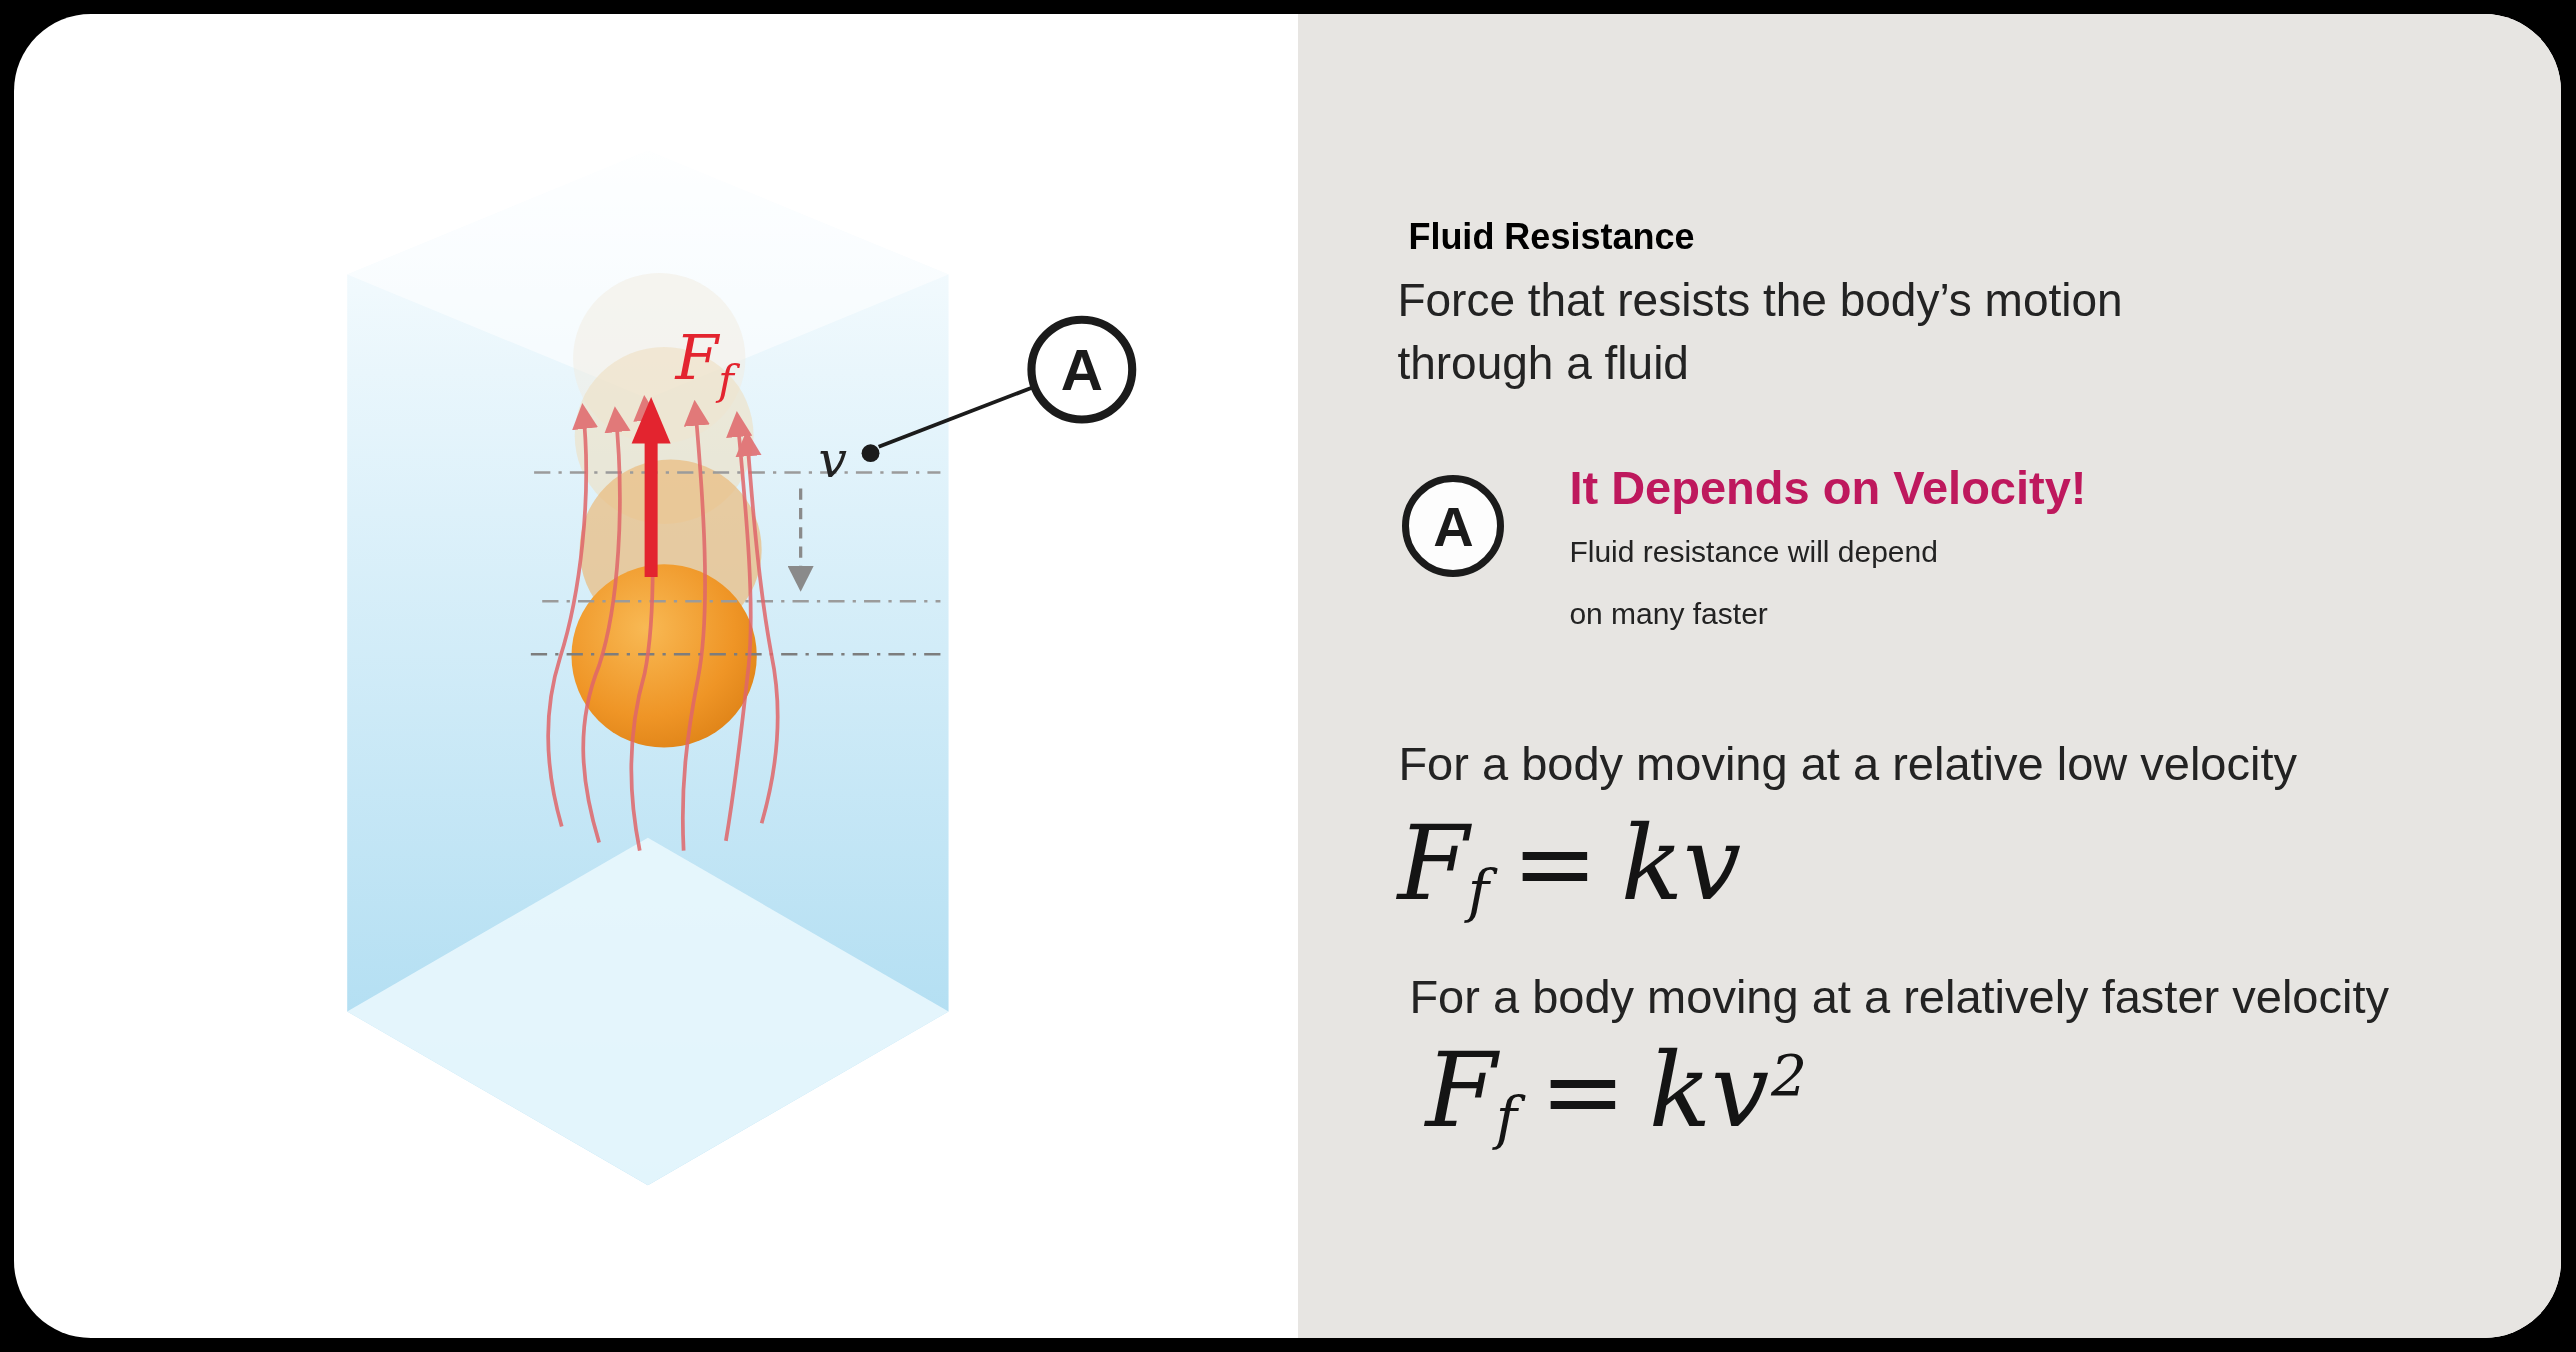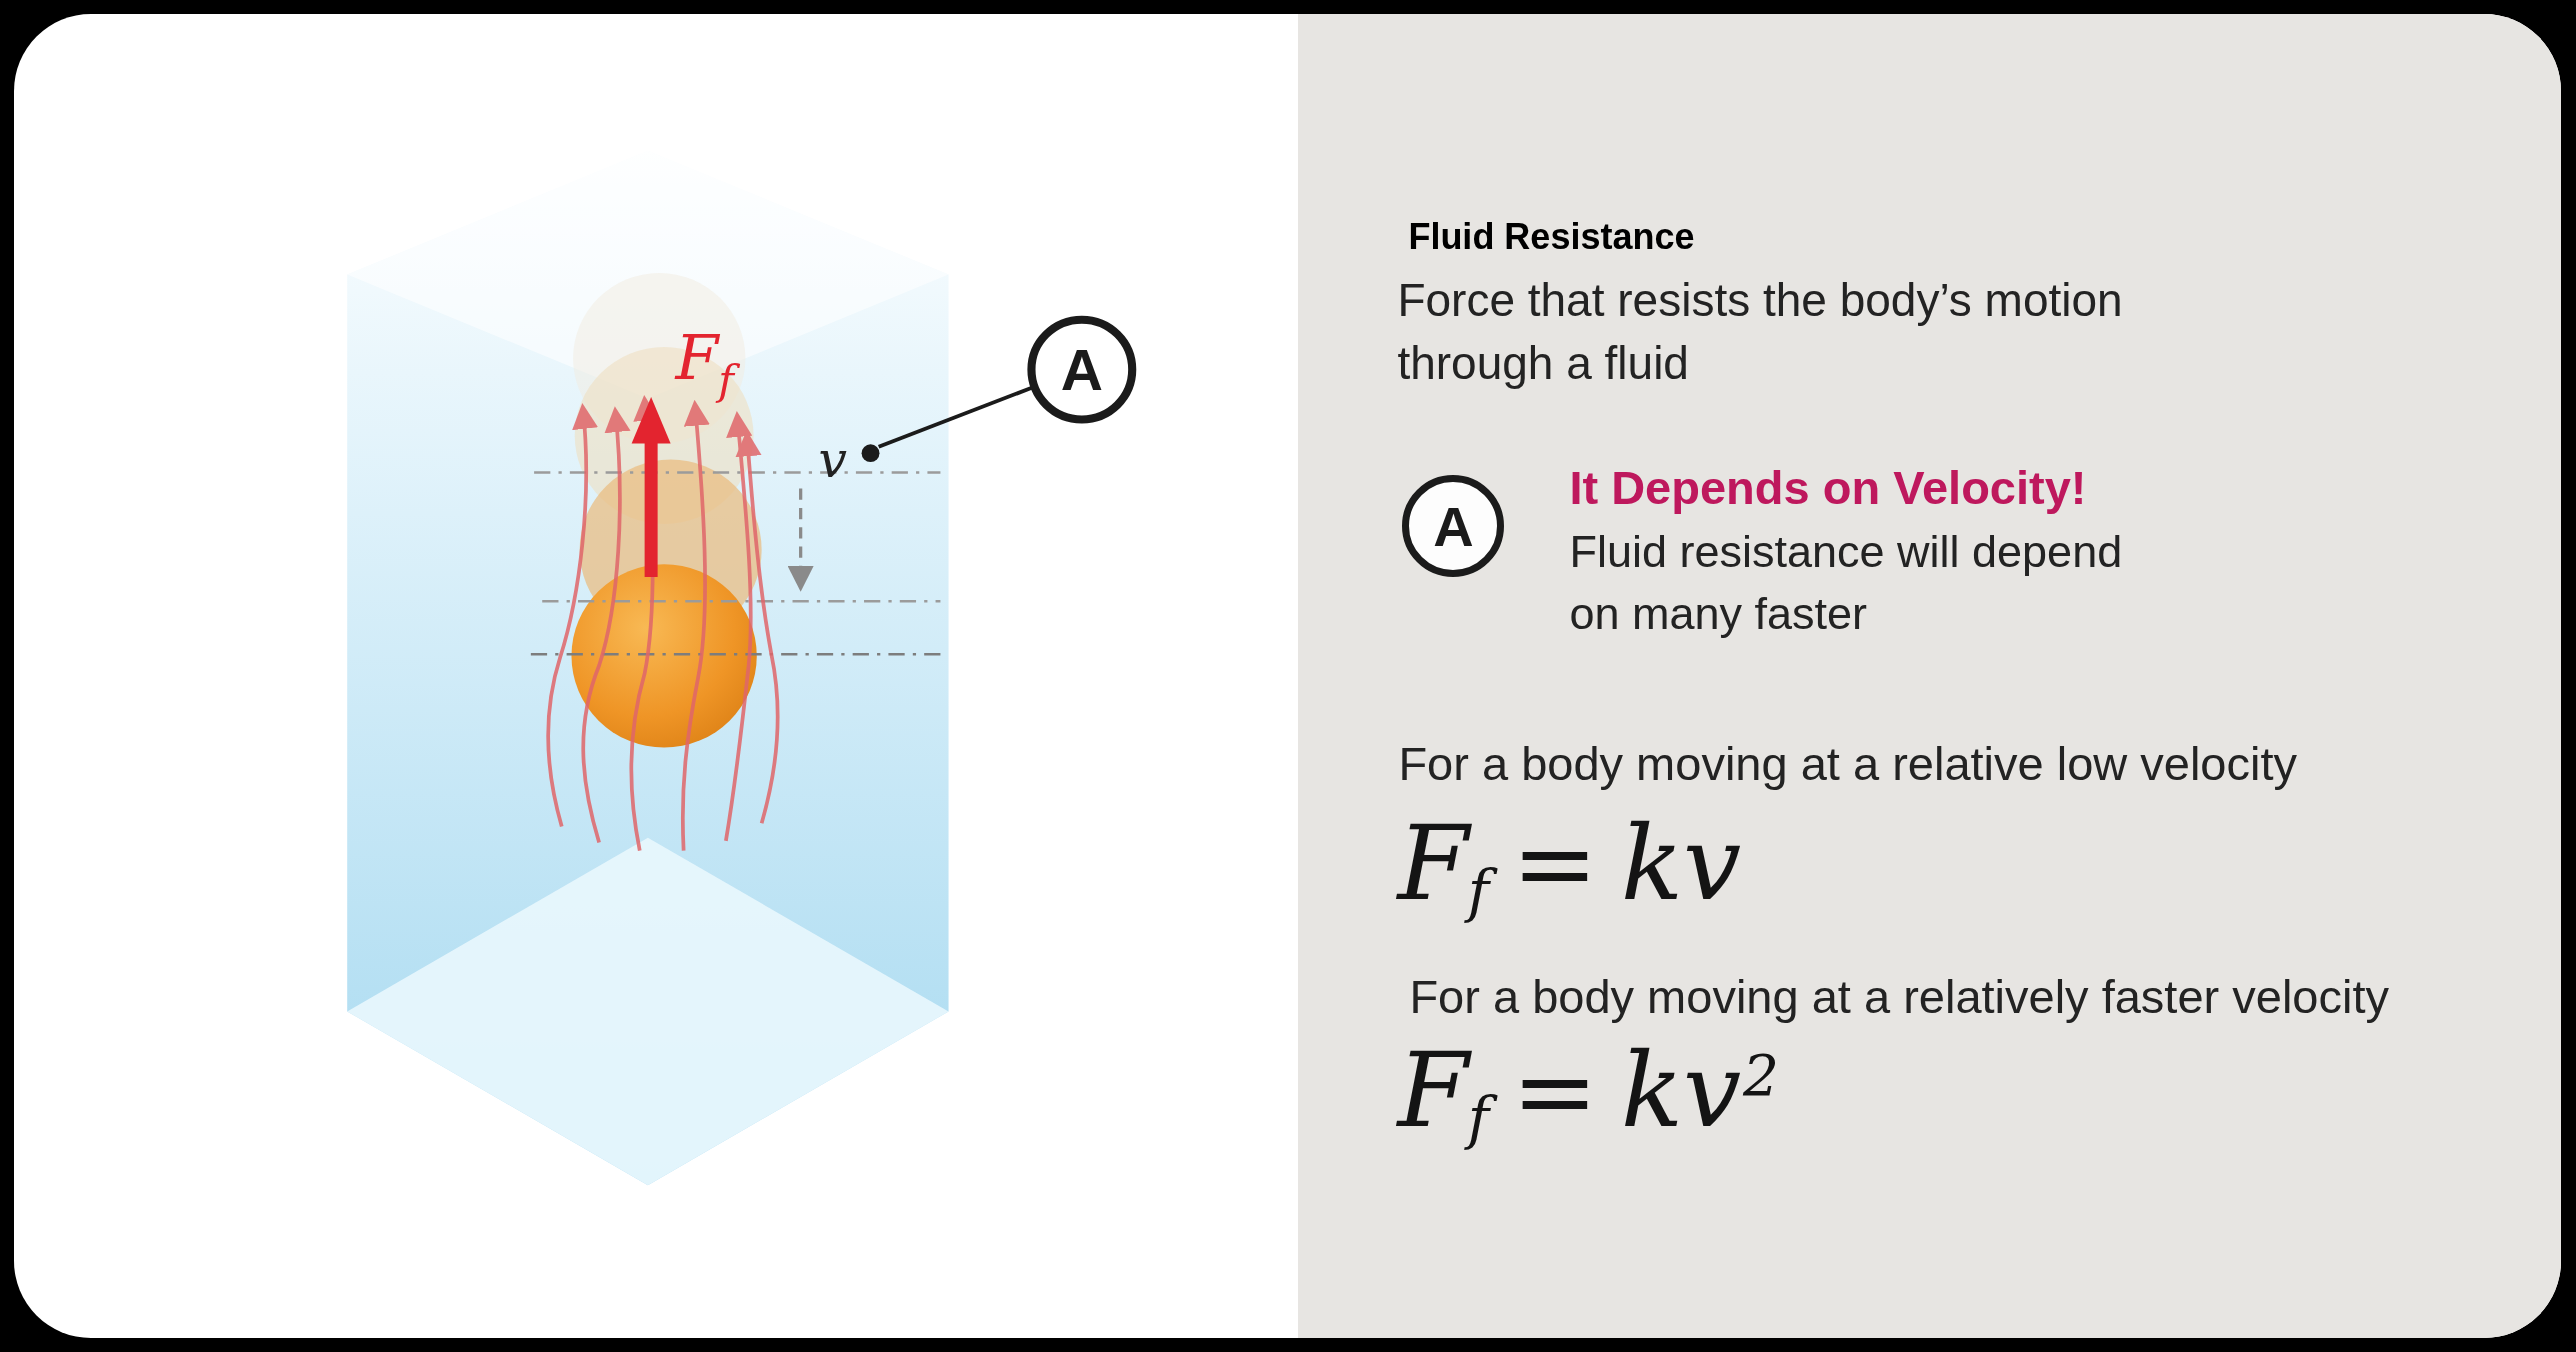--- a/index.html
+++ b/index.html
@@ -33,37 +33,37 @@
     font-size:56px;font-weight:700;color:#1b1b1b;
   }
   .callout-text{
     position:absolute;left:271px;top:441px;color:#232323;
   }
   .callout-title{
     display:block;font-size:47px;font-weight:700;line-height:66px;
     color:#be185d;white-space:nowrap;
   }
   .callout-body{
-    display:block;font-size:45px;font-weight:400;line-height:62px;white-space:nowrap;
+    display:block;font-size:30px;font-weight:400;line-height:62px;white-space:nowrap;
   }
   .caption-low{
     position:absolute;left:99px;top:721px;font-size:47px;color:#232323;
     white-space:nowrap;margin:1px;text-align:center;
   }
   .caption-high{
     position:absolute;left:99px;top:943px;font-size:47px;color:#232323;
     white-space:nowrap;margin:12px;
   }
   .formula{
     position:absolute;left:99px;font-family:"DejaVu Serif",serif;
     font-style:italic;font-size:103px;line-height:103px;color:#141414;
     white-space:nowrap;
   }
   .formula-low{top:798px;}
-  .formula-high{top:1010px;}
+  .formula-high{top:1010px;margin-left:28px;}
   .formula .f-sub{font-size:0.56em;font-style:italic;vertical-align:-0.2em;margin-left:-0.02em;}
   .formula .f-eq{font-style:normal;margin:0 0.22em;}
   .formula .f-exp{font-size:0.55em;vertical-align:0.55em;margin-left:0.03em;}
   .ff-label{font-family:"DejaVu Serif",serif;font-style:italic;font-size:38px;fill:#e3242f;}
   .ff-sub{font-size:26px;}
   .v-label{font-family:"DejaVu Serif",serif;font-style:italic;font-size:31px;fill:#222;}
   .a-label{font-family:"Liberation Sans",sans-serif;font-weight:700;font-size:36px;fill:#1b1b1b;}
 </style>
 </head>
 <body>

